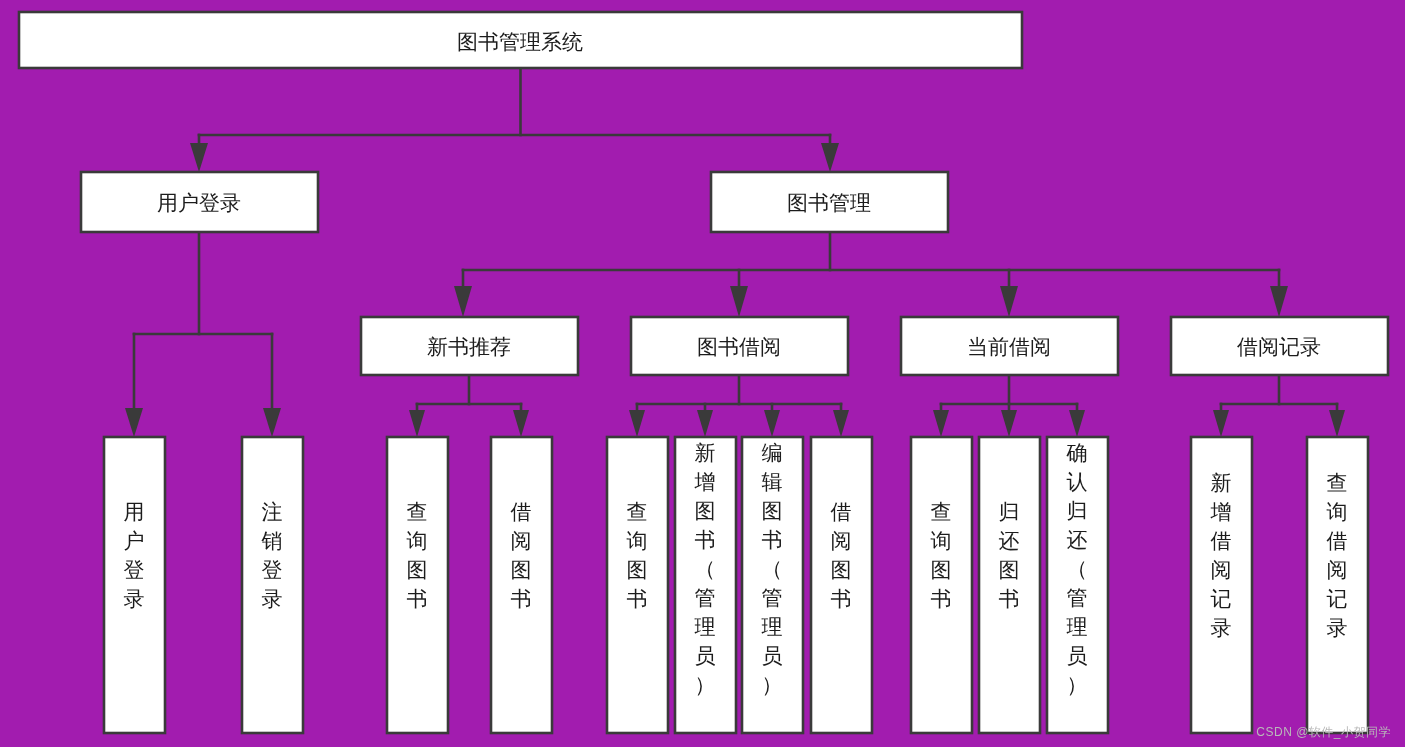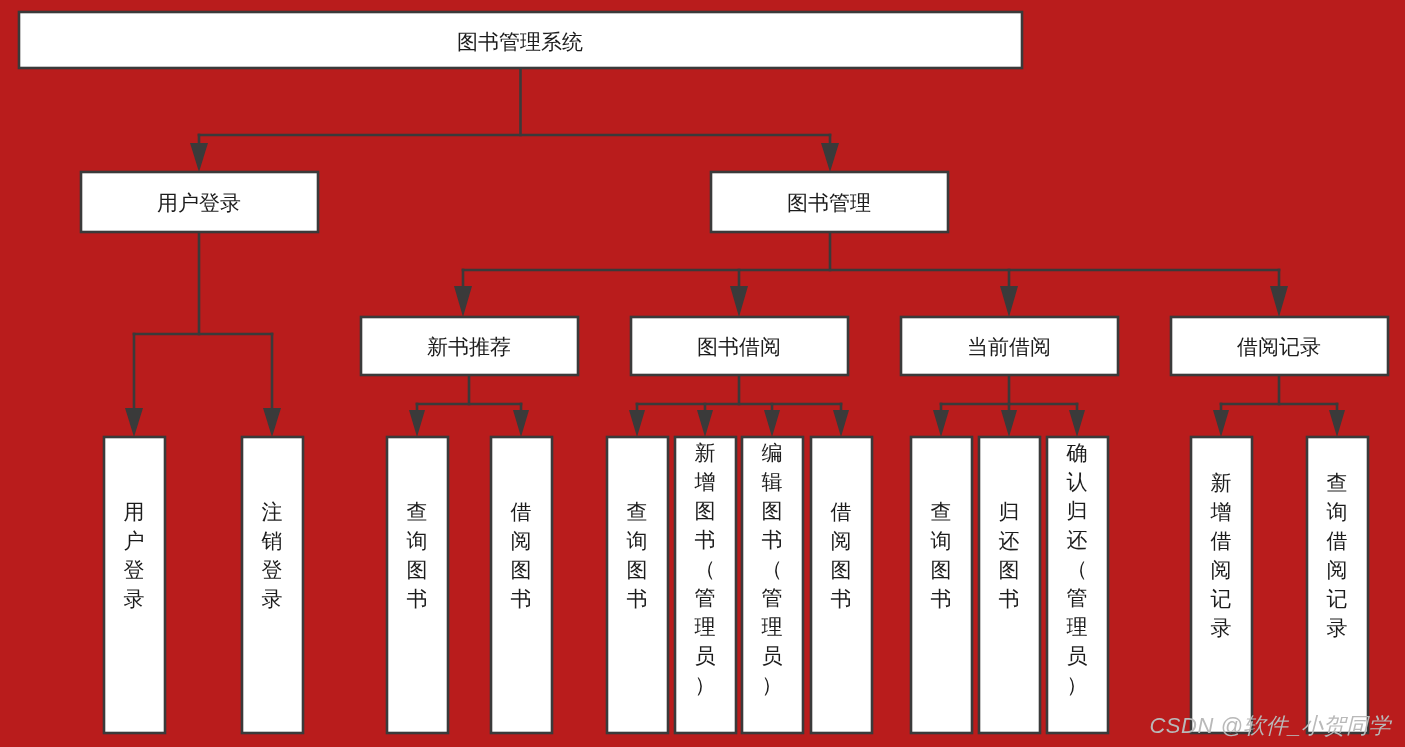--- a/index.html
+++ b/index.html
@@ -8,21 +8,21 @@
     padding: 0;
     background: #ffffff;
   }
   body {
     font-family: "Liberation Sans", "DejaVu Sans", sans-serif;
   }
   #diagram-root {
     position: relative;
     width: 1405px;
     height: 747px;
-    background: #b91c1c;
+    background: #a21caf;
     overflow: hidden;
   }
   #flow-svg {
     position: absolute;
     left: 0;
     top: 0;
     width: 1405px;
     height: 747px;
   }
   .node-box {
@@ -51,26 +51,25 @@
     fill: #1c1c1c;
     font-family: "Liberation Sans", "DejaVu Sans", sans-serif;
     font-size: 21px;
     text-anchor: middle;
   }
   .watermark-text {
     position: absolute;
     right: 14px;
     bottom: 6px;
     color: #b9b9b9;
-    font-size: 22px;
+    font-size: 12px;
     font-family: "Liberation Sans", "DejaVu Sans", sans-serif;
     white-space: nowrap;
     letter-spacing: 0.5px;
     user-select: none;
-    font-style: italic;
   }
 </style>
 </head>
 <body>
 
 <div id="diagram-root">
 
   <svg id="flow-svg" viewBox="0 0 1405 747">
 
     <g>

